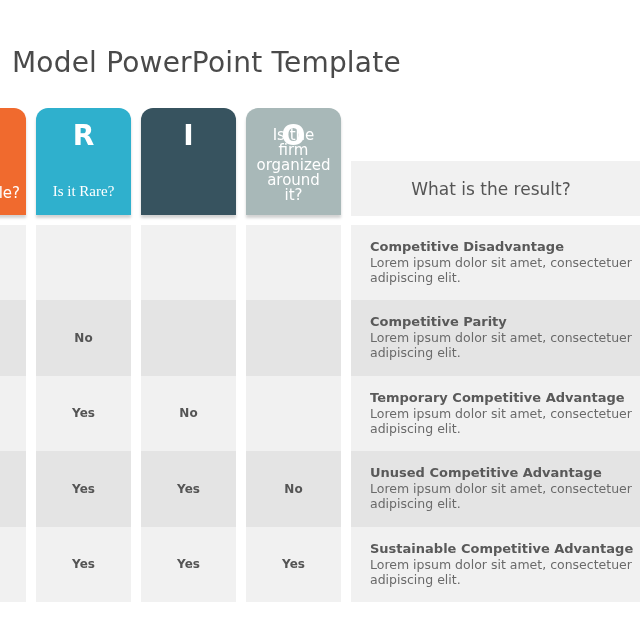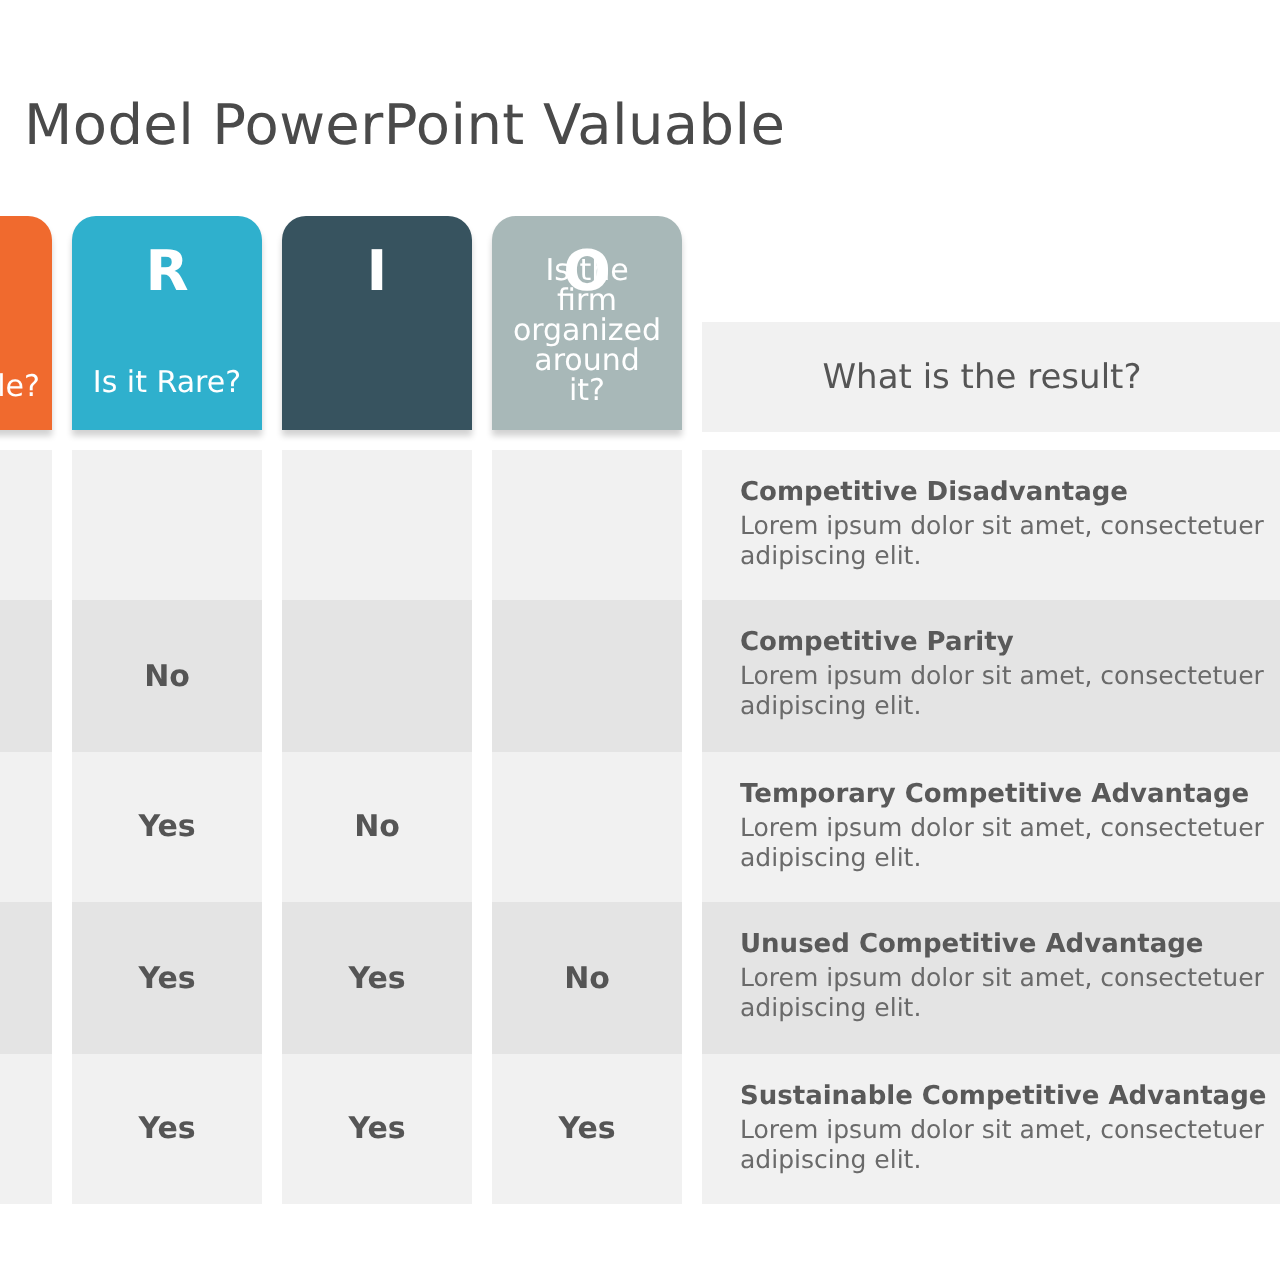--- a/index.html
+++ b/index.html
@@ -23,21 +23,21 @@
     }
     .hdr .q {
       position: absolute; left: 0; right: 0; bottom: 14px;
       font-size: 15px; line-height: 15px;
     }
     .col {
       position: absolute; top: 225px; width: 95px; height: 377px;
     }
     .cell {
       height: 75.4px; display: flex; align-items: center; justify-content: center;
-      font-size: 15px; font-weight: bold; color: #555555;
+      font-size: 12px; font-weight: bold; color: #555555;
     }
     .cell.light { background: #f1f1f1; }
     .cell.dark { background: #e4e4e4; }
     .res-hdr {
       position: absolute; left: 351px; top: 161px; width: 300px; height: 55px;
       background: #f1f1f1; color: #555555; font-size: 17px;
       display: flex; align-items: center; justify-content: center; padding-right: 20px; box-sizing: border-box;
     }
     .res-col {
       position: absolute; left: 351px; top: 225px; width: 300px; height: 377px;
@@ -50,29 +50,29 @@
     .res-title {
       font-size: 13px; font-weight: bold; color: #595959; white-space: nowrap; line-height: 16px;
     }
     .res-desc {
       font-size: 12.5px; color: #6a6a6a; line-height: 15px; width: 280px;
     }
   </style>
 </head>
 <body>
 
-<div class="title">Model PowerPoint Valuable</div>
+<div class="title">Model PowerPoint Template</div>
 
 <div class="hdr" style="left:-69px; background:#f06a2e;">
   <div class="letter">V</div>
   <div class="q" style="text-align:right; padding-right:6px; white-space:nowrap; left:auto; right:0; width:200px;">Is it Valuable?</div>
 </div>
 <div class="hdr" style="left:36px; background:#2fb0cd;">
   <div class="letter">R</div>
-  <div class="q" style="bottom:16px;">Is it Rare?</div>
+  <div class="q" style="bottom:16px;font-family:Liberation Serif, serif;">Is it Rare?</div>
 </div>
 <div class="hdr" style="left:141px; background:#37535f;">
   <div class="letter">I</div>
 </div>
 <div class="hdr" style="left:246px; background:#a8b8b8;">
   <div class="letter">O</div>
   <div class="q" style="padding:0 10px; bottom:12px;">Is the firm organized around it?</div>
 </div>
 
 <div class="col" style="left:-69px;">

